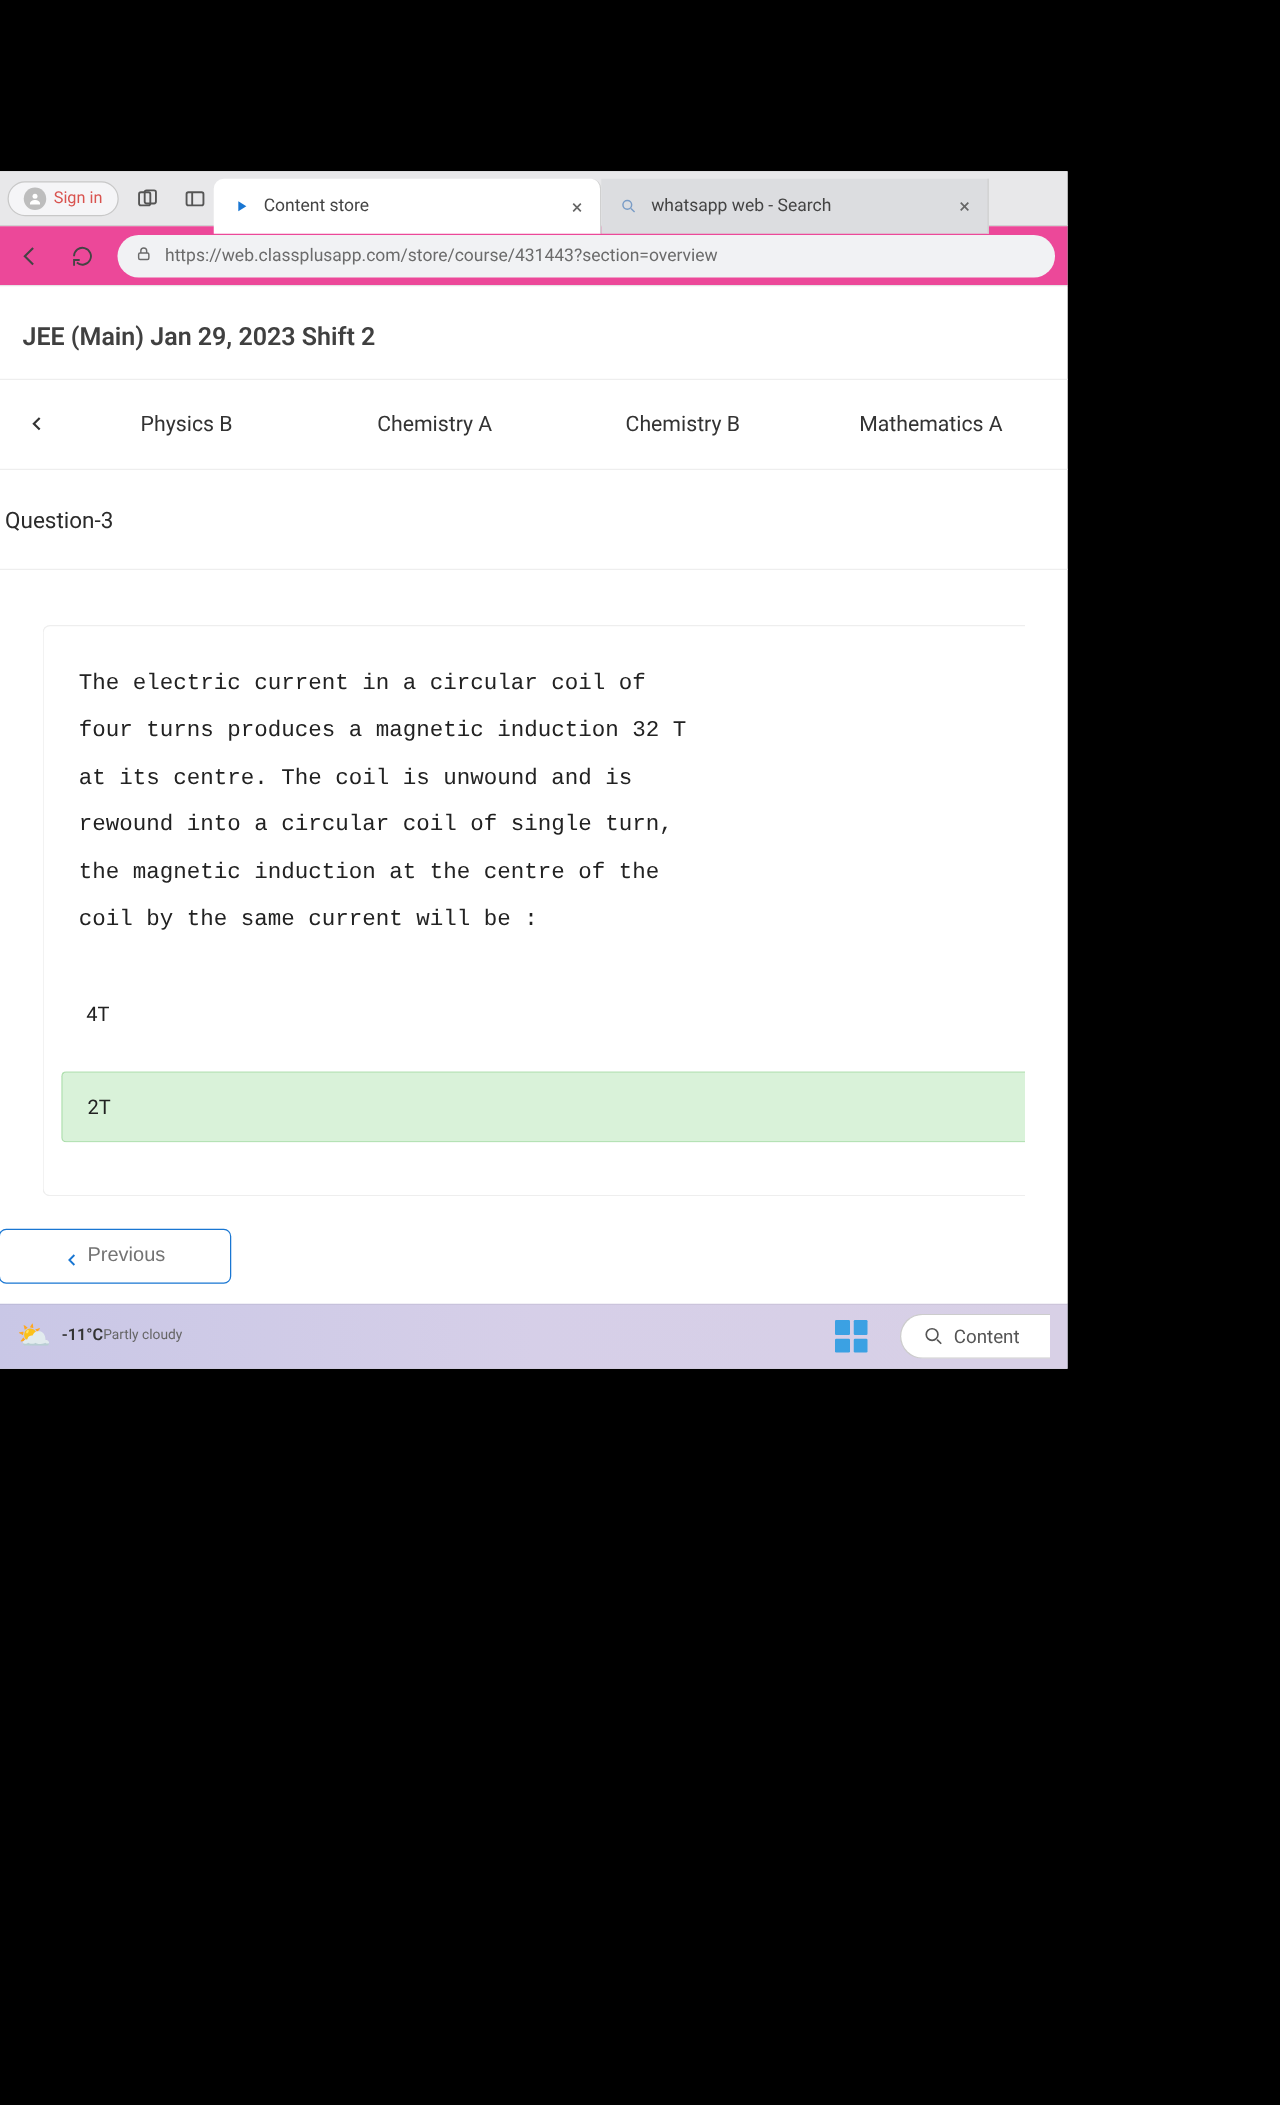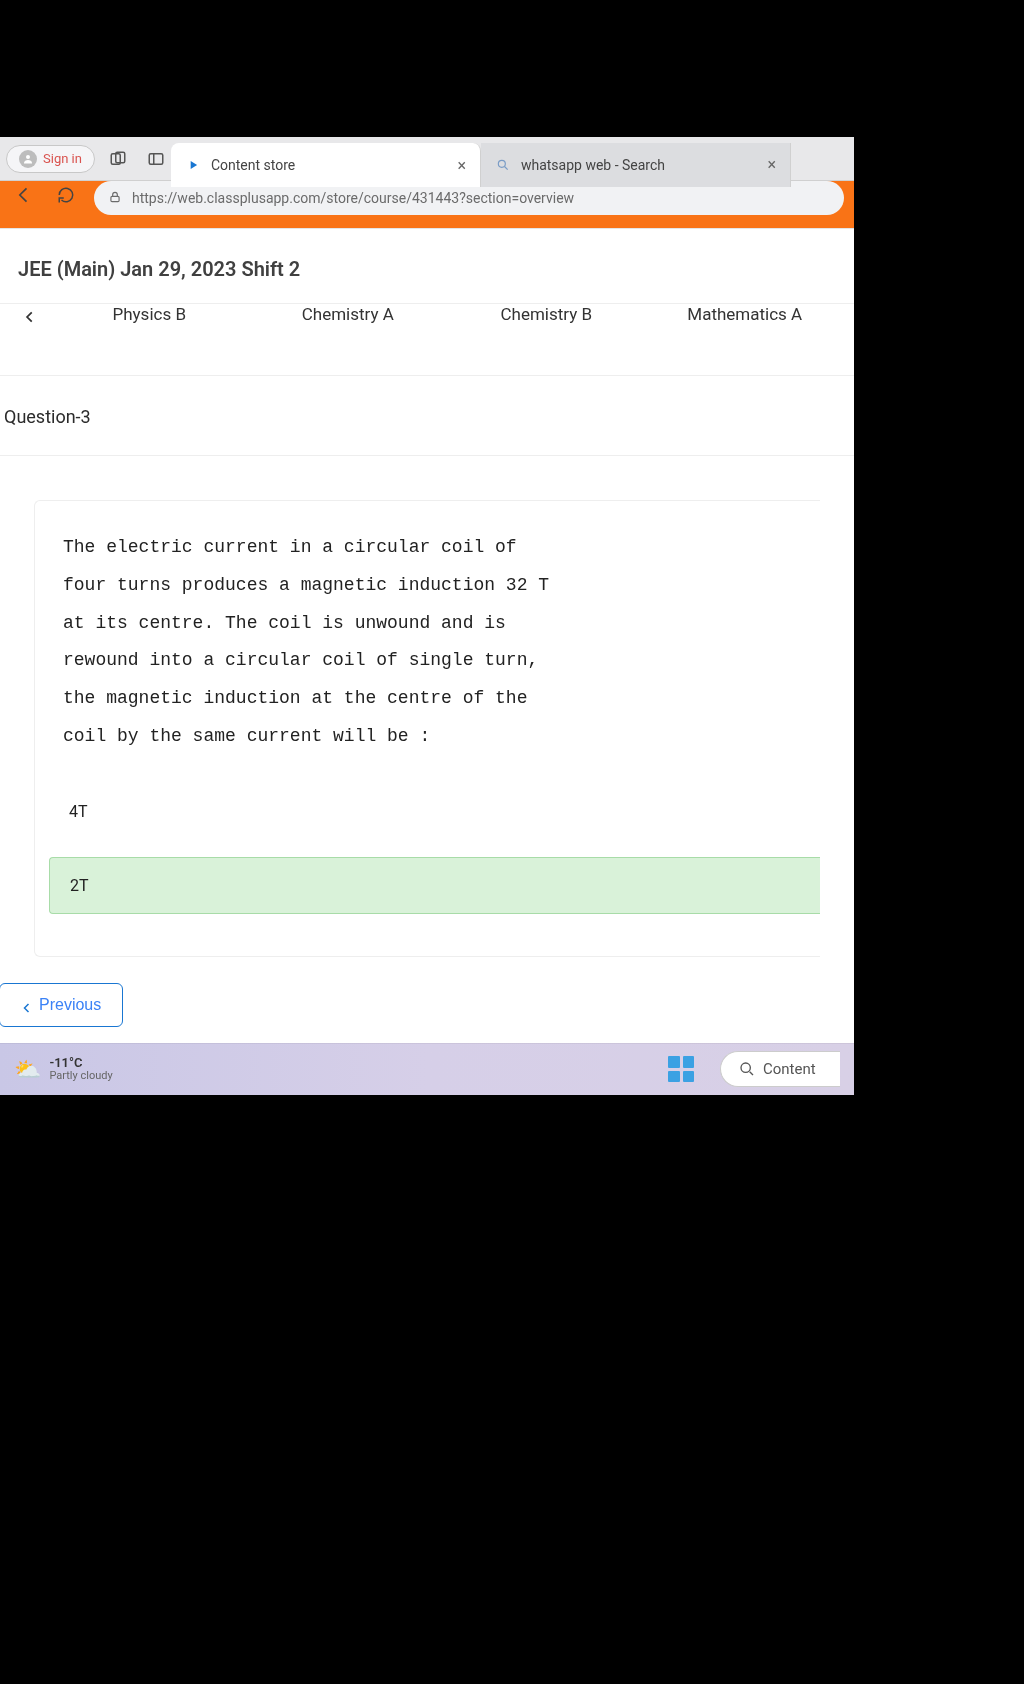--- a/index.html
+++ b/index.html
@@ -74,23 +74,23 @@
   }
   .tab .close {
     font-size: 16px; color: #666;
   }
   .tab.active { flex: 1; max-width: 310px; }
   .tab.inactive { flex: 1; max-width: 310px; background: #dcdde0; }
   .search-fav { color: #7a9cc6; }
   
   .address-bar {
     height: 48px;
-    background: #f97316;
-    display: flex;
-    align-items: flex-start;
+    background: #ec4899;
+    display: flex;
+    align-items: center;
     padding: 0 10px;
     gap: 14px;
     border-bottom: 1px solid #e5e5e5;
   }
   .nav-btn { width: 28px; height: 28px; display: flex; align-items: center; justify-content: center; color: #555; }
   .url-box {
     flex: 1;
     height: 34px;
     background: #f1f2f4;
     border-radius: 20px;
@@ -108,20 +108,21 @@
   }
   .page-title {
     padding: 28px 18px 22px;
     font-size: 20px;
     font-weight: 600;
     color: #404040;
     border-bottom: 1px solid #eee;
   }
   .subject-tabs {
     display: flex;
+    align-items: center;
     padding: 0 10px;
     height: 72px;
     border-bottom: 1px solid #eee;
   }
   .chev-left {
     width: 40px; text-align: center; font-size: 22px; color: #333;
   }
   .subject-tab {
     flex: 1;
     text-align: center;
@@ -172,22 +173,22 @@
   .nav-row {
     padding: 26px 0 16px 0;
   }
   .prev-btn {
     margin-left: 0;
     display: inline-flex;
     align-items: flex-end;
     gap: 6px;
     border: 1.5px solid #1976d2;
     border-radius: 6px;
-    padding: 12px 21px;
-    color: #3b82f6;
+    padding: 12px 52px;
+    color: #737373;
     font-size: 16px;
     background: #fff;
   }
   .prev-btn-wrap {
     padding-left: 0;
     margin-left: -1px;
     width: 240px;
     border-top-right-radius: 6px;
     border-bottom-right-radius: 6px;
   }
@@ -198,21 +199,21 @@
     display: flex;
     align-items: center;
     padding: 0 14px;
     gap: 14px;
     border-top: 1px solid rgba(0,0,0,0.05);
   }
   .weather {
     display: flex; align-items: center; gap: 8px;
   }
   .weather .wicon { font-size: 22px; }
-  .weather .wtext { display: flex; flex-direction: column; line-height: 1.1; }
+  .weather .wtext { display: flex; flex-direction: row; line-height: 1.1; text-align: right; }
   .weather .temp { font-size: 13px; font-weight: 600; color: #333; }
   .weather .cond { font-size: 11px; color: #666; }
   .task-spacer { flex: 1; }
   .win11 {
     width: 26px; height: 26px;
     display: grid; grid-template-columns: 1fr 1fr; grid-template-rows: 1fr 1fr; gap: 3px;
     margin-right: 12px;
   }
   .win11 span { background: #3ba1e3; border-radius: 1px; }
   .win11 span:nth-child(2){ background:#3ba1e3; }

